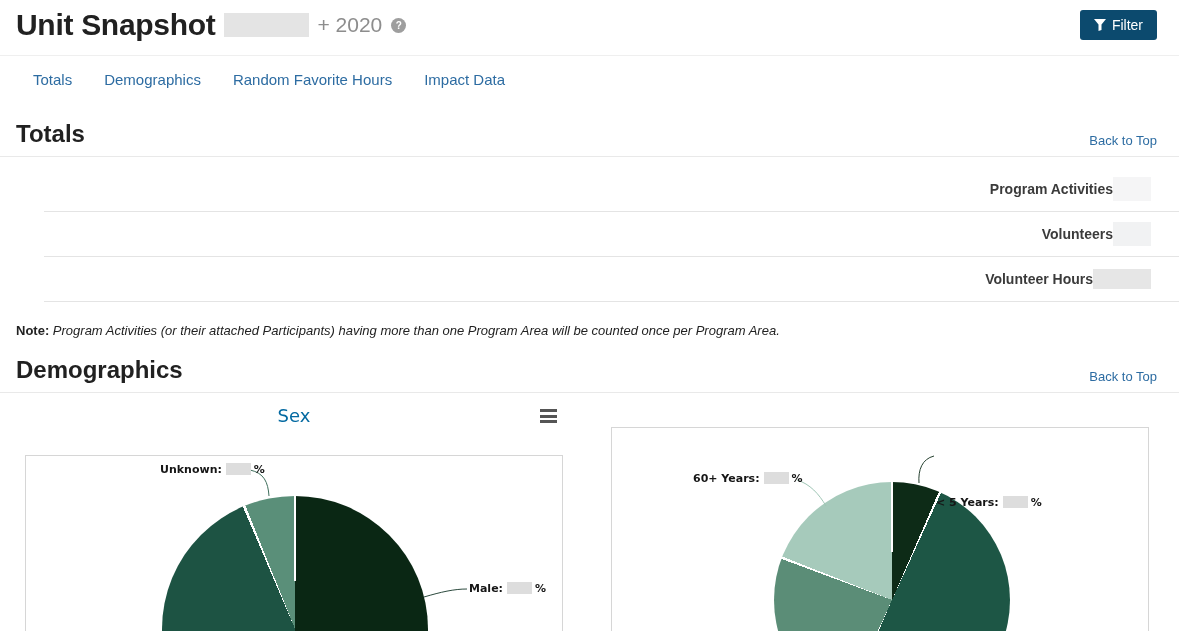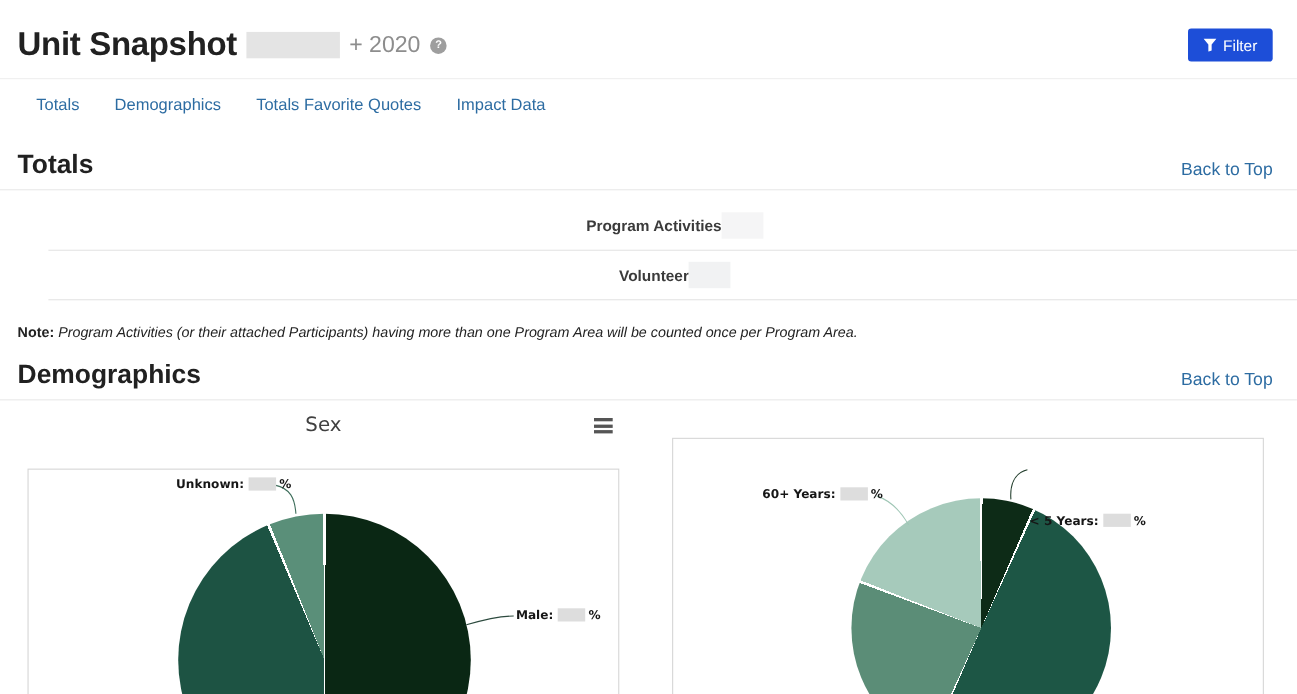--- a/index.html
+++ b/index.html
@@ -1,62 +1,62 @@
 <!DOCTYPE html>
 <html><head>
 <meta charset="utf-8">
 <style>
   * { margin:0; padding:0; box-sizing:border-box; }
   html,body { width:1179px; height:631px; overflow:hidden; background:#fff;
     font-family:"Liberation Sans", sans-serif; color:#333; }
 
   
-  .header { display:flex; align-items:center; padding:24px 22px 13px 16px;
+  .header { display:flex; align-items:center; padding:8px 22px 13px 16px;
     border-bottom:1px solid #efefef; }
   .title-group { display:flex; align-items:center; }
   .page-title { font-size:30px; font-weight:bold; color:#212121; letter-spacing:-0.3px; }
   .redact-title { width:85px; height:24px; background:#e4e4e4; margin-left:9px; }
   .year-suffix { font-size:21px; color:#8d8d8d; margin-left:8px;text-align:right; }
   .help-icon { width:15px; height:15px; border-radius:50%; background:#9e9e9e; color:#fff;
     font-size:10px; font-weight:bold; line-height:15px; text-align:center; margin-left:9px; }
-  .filter-btn { margin-left:auto; background:#1d4ed8; color:#fff; border:none; border-radius:3px;
+  .filter-btn { margin-left:auto; background:#0c4a6e; color:#fff; border:none; border-radius:3px;
     height:30px; padding:0 14px; font-size:14px; font-family:inherit; display:flex;
     align-items:center; gap:6px; cursor:pointer; }
   .filter-btn svg { display:block; }
 
   
   .nav { display:flex; gap:32px; padding:15px 0 14px 33px; font-size:15px; }
   .nav a { color:#2d6ca2; text-decoration:none; }
 
   
   .section-head { display:flex; justify-content:space-between; align-items:flex-end;
     padding:18px 22px 8px 16px; border-bottom:1px solid #e9e9e9; }
   .section-head h2 { font-size:24px; font-weight:bold; color:#212121; }
-  .back-top { font-size:16px; color:#2d6ca2; text-decoration:none; }
+  .back-top { font-size:13px; color:#2d6ca2; text-decoration:none; }
 
   
   .rows { margin-top:10px; }
-  .t-row { display:flex; justify-content:center; align-items:center; height:45px;
+  .t-row { display:flex; justify-content:flex-end; align-items:center; height:45px;
     border-bottom:1px solid #e4e4e4; padding:0 28px 0 32px;margin-left:44px; }
   .t-row .lbl { font-size:14px; font-weight:bold; color:#3b3b3b; }
   .redact-val { background:#f3f3f3; }
   .rv1 { width:38px; height:24px; background:#f5f5f6; }
   .rv2 { width:38px; height:24px; background:#f1f2f3; }
   .rv3 { width:58px; height:20px; background:#e6e6e6; }
 
   .note { margin:21px 16px 0 16px; font-size:13px; color:#222; }
   .note .note-label { font-weight:bold; }
   .note .note-text { font-style:italic; }
 
   
   .charts { display:flex; gap:48px; padding-left:25px; margin-top:12px;
     font-family:"DejaVu Sans", sans-serif; }
   .chart { width:538px; }
   .chart-title-row { position:relative; height:28px; text-align:center; }
-  .chart-title { font-size:18px; color:#404040; }
+  .chart-title { font-size:18px; color:#0369a1; }
   .burger { position:absolute; right:6px; top:4px; width:17px; cursor:pointer; }
   .burger span { display:block; height:3px; background:#555; margin-bottom:2.5px; }
   .chart-box { margin-top:22px; border:1px solid #d6d6d6; height:260px; position:relative;
     overflow:hidden; background:#fff; }
   .pie { position:absolute; border-radius:50%; }
   .pie-sex { left:136px; top:40px; width:266px; height:266px; }
   .pie-age { left:162px; top:54px; width:236px; height:236px; }
   .callout { position:absolute; font-size:11px; font-weight:bold; color:#161616; white-space:nowrap; }
   .redact-sm { display:inline-block; width:25px; height:12px; background:#ddd;
     vertical-align:-2px; margin:0 3px 0 4px; }
@@ -76,37 +76,41 @@
     <svg width="12" height="12" viewBox="0 0 12 12">
       <path d="M0 0 h12 L7.5 5.4 V11 L4.5 12 V5.4 Z" fill="#ffffff"></path>
     </svg>
     <span>Filter</span>
   </button>
 </div>
 
 <div class="nav">
   <a href="#">Totals</a>
   <a href="#">Demographics</a>
-  <a href="#">Totals Favorite Quotes</a>
+  <a href="#">Random Favorite Hours</a>
   <a href="#">Impact Data</a>
 </div>
 
 <div class="section-head">
   <h2>Totals</h2>
   <a href="#" class="back-top">Back to Top</a>
 </div>
 
 <div class="rows">
   <div class="t-row">
     <span class="lbl">Program Activities</span>
     <span class="redact-val rv1"></span>
   </div>
   <div class="t-row">
-    <span class="lbl">Volunteer</span>
+    <span class="lbl">Volunteers</span>
     <span class="redact-val rv2"></span>
+  </div>
+  <div class="t-row">
+    <span class="lbl">Volunteer Hours</span>
+    <span class="redact-val rv3"></span>
   </div>
 </div>
 
 <div class="note">
   <span class="note-label">Note:</span>
   <span class="note-text">Program Activities (or their attached Participants) having more than one Program Area will be counted once per Program Area.</span>
 </div>
 
 <div class="section-head">
   <h2>Demographics</h2>

